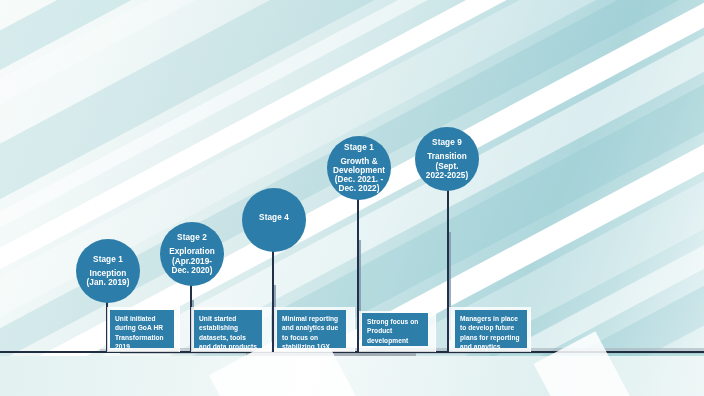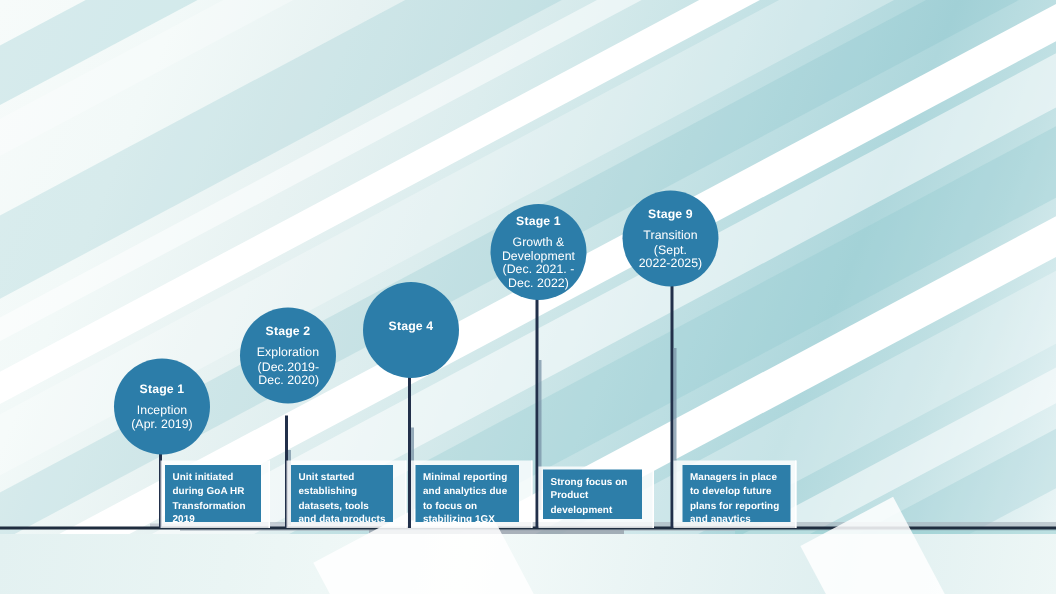--- a/index.html
+++ b/index.html
@@ -124,21 +124,21 @@
     padding: 2px 3px;
   }
   .bubble .stage-no {
     font-size: 8.2px;
     font-weight: bold;
     letter-spacing: 0.1px;
     margin-bottom: 5px;
   }
   .bubble .stage-body {
     font-size: 8.2px;
-    font-weight: normal;
+    font-weight: bold;
     letter-spacing: 0.05px;
     white-space: pre-line;
   }
 
   .note-backer {
     position: absolute;
     background: rgba(255,255,255,0.80);
     border-right: 1px solid rgba(255,255,255,0.95);
   }
   .note {
@@ -188,36 +188,36 @@
 
   <div class="bg-lower"></div>
   <div class="bg-lower-stripe" style="left:230px; top:340px; width:120px; height:120px;"></div>
   <div class="bg-lower-stripe" style="left:560px; top:340px; width:70px; height:130px;"></div>
 
   <div class="stage">
     <div class="pole" style="left:106px; top:301px; height:51px;"></div>
     <div class="bubble" style="left:76px; top:239px; width:64px; height:64px;text-align:center;">
       <span class="stage-no">Stage 1</span>
       <span class="stage-body">Inception
-(Apr. 2019)</span>
+(Jan. 2019)</span>
     </div>
     <div class="note-backer" style="left:107px; top:307px; width:72px; height:45px;"></div>
     <div class="note" style="left:110px; top:310px; width:64px; height:38px;">Unit initiated
 during GoA HR
 Transformation
 2019</div>
   </div>
 
   <div class="stage">
     <div class="pole" style="left:190px; top:277px; height:75px;"></div>
     <div class="pole-hl" style="left:192px; top:300px; height:50px;"></div>
-    <div class="bubble" style="left:160px; top:205px; width:64px; height:64px;text-align:right;">
+    <div class="bubble" style="left:160px; top:222px; width:64px; height:64px;">
       <span class="stage-no">Stage 2</span>
       <span class="stage-body">Exploration
-(Dec.2019-
+(Apr.2019-
 Dec. 2020)</span>
     </div>
     <div class="note-backer" style="left:191px; top:307px; width:79px; height:45px;"></div>
     <div class="note" style="left:194px; top:310px; width:68px; height:38px;">Unit started
 establishing
 datasets, tools
 and data products</div>
   </div>
 
   <div class="stage">

